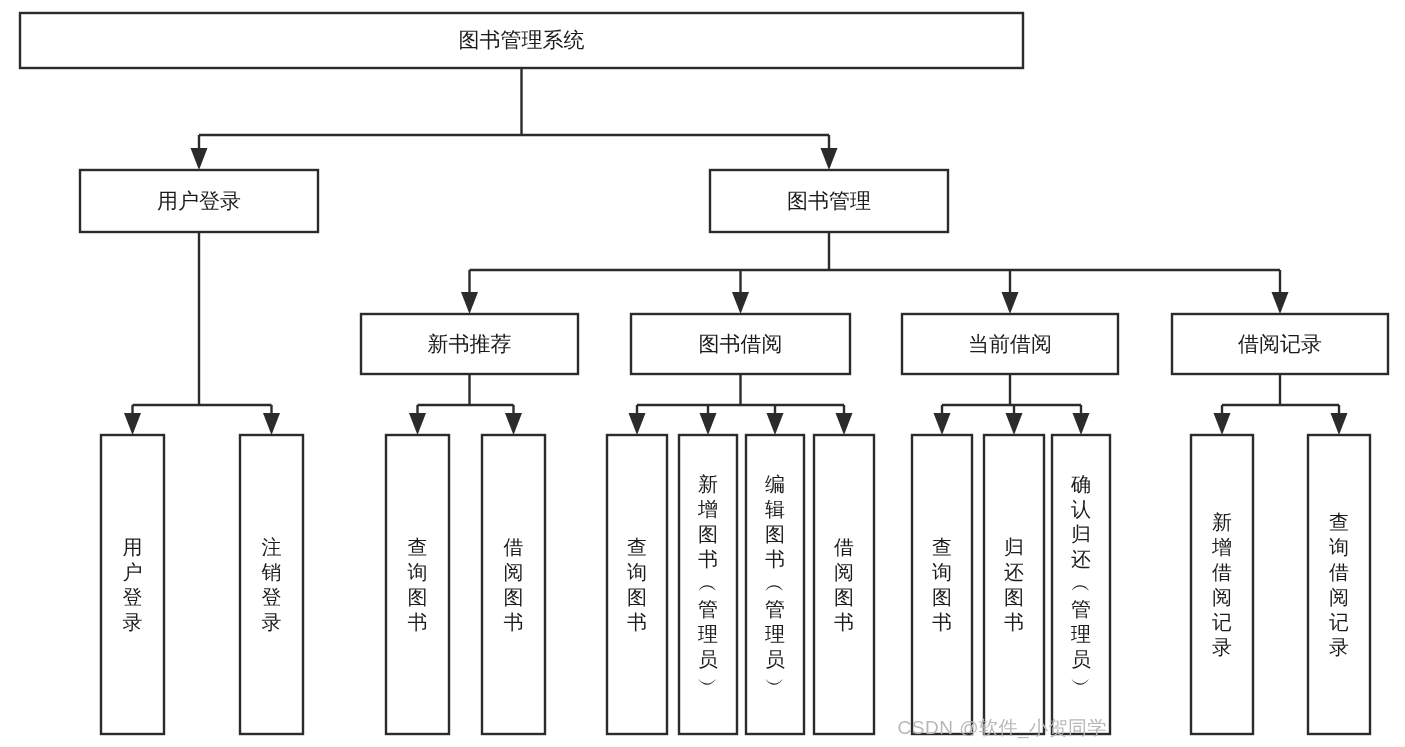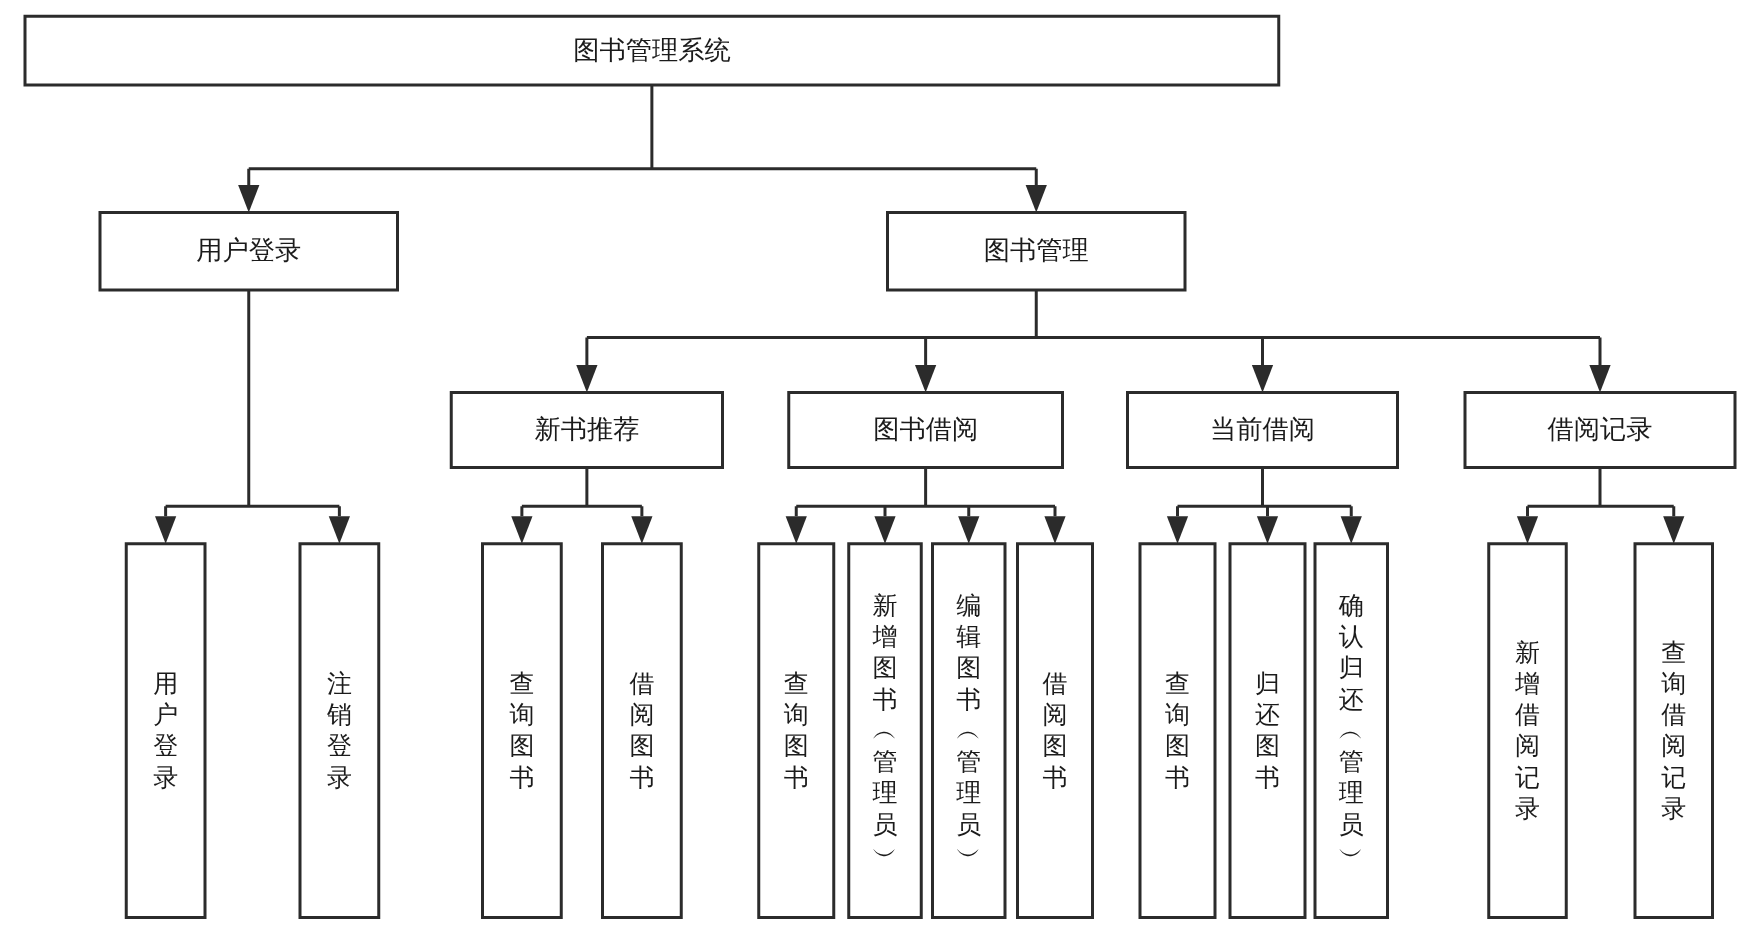--- a/index.html
+++ b/index.html
@@ -200,13 +200,14 @@
         <g>
           <rect x="1191" y="435" width="62" height="299" class="node-rect"></rect>
           <text x="1222" y="528.5" class="node-label-vert"><tspan x="1222" dy="0">新</tspan><tspan x="1222" dy="25">增</tspan><tspan x="1222" dy="25">借</tspan><tspan x="1222" dy="25">阅</tspan><tspan x="1222" dy="25">记</tspan><tspan x="1222" dy="25">录</tspan></text>
         </g>
         <g>
           <rect x="1308" y="435" width="62" height="299" class="node-rect"></rect>
           <text x="1339" y="528.5" class="node-label-vert"><tspan x="1339" dy="0">查</tspan><tspan x="1339" dy="25">询</tspan><tspan x="1339" dy="25">借</tspan><tspan x="1339" dy="25">阅</tspan><tspan x="1339" dy="25">记</tspan><tspan x="1339" dy="25">录</tspan></text>
         </g>
       </g>
   </svg>
+  <div class="watermark">CSDN @软件_小贺同学</div>
 </div>
 
 </body></html>

